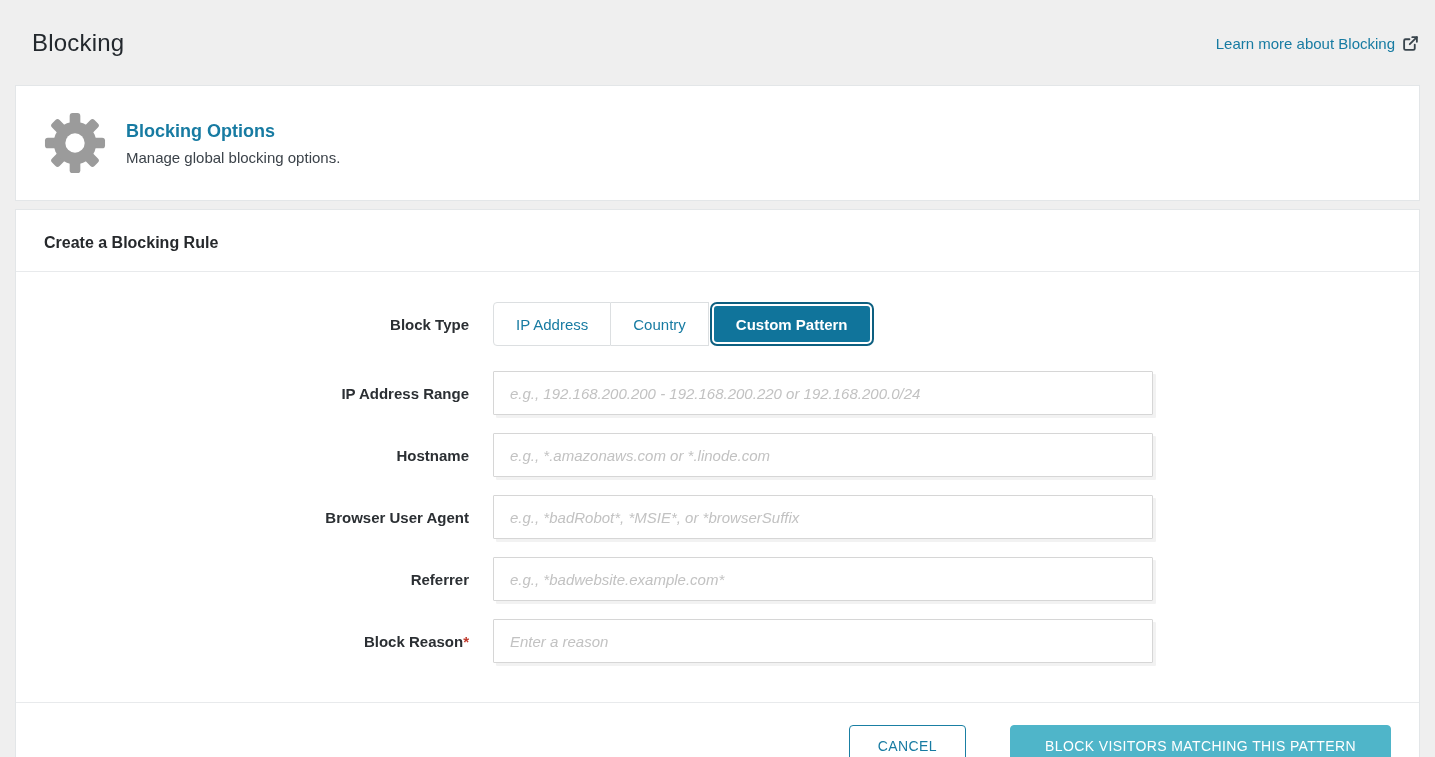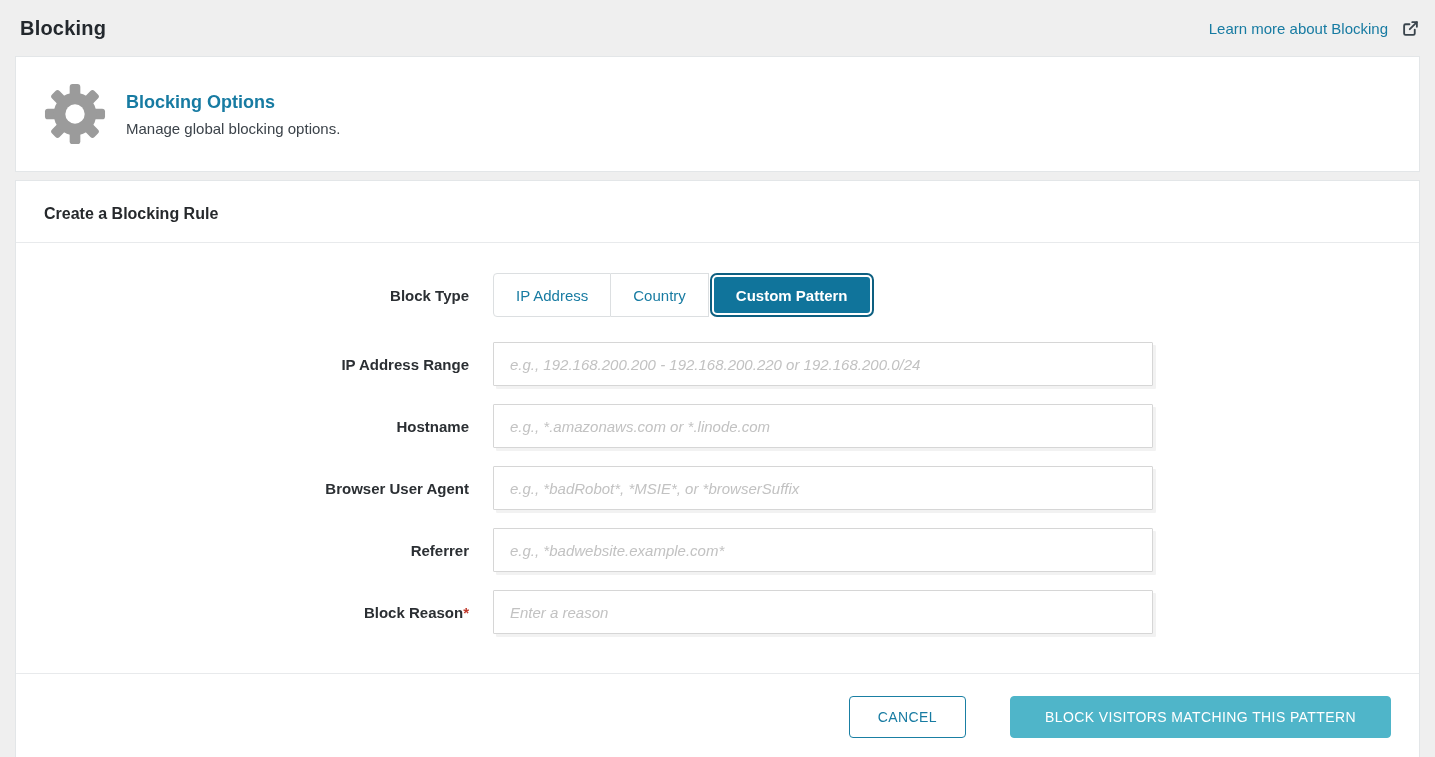--- a/index.html
+++ b/index.html
@@ -14,30 +14,30 @@
   }
 
   
   .page-header {
     display: flex;
     justify-content: space-between;
     align-items: center;
     padding: 13px 16px 12px 16px;
   }
   .page-title {
-    font-size: 20px;
-    font-weight: bold;
+    font-size: 24px;
+    font-weight: normal;
     color: #23282d;
-    margin: 4px;
+    margin: 16px;
     letter-spacing: 0.2px;
   }
   .learn-more {
     display: flex;
     align-items: center;
-    gap: 14px;
+    gap: 7px;
     font-size: 15px;
     color: #177ba2;
     text-decoration: none;
     cursor: pointer;
   }
 
   
   .card {
     background: #ffffff;
     border: 1px solid #e3e6e8;

